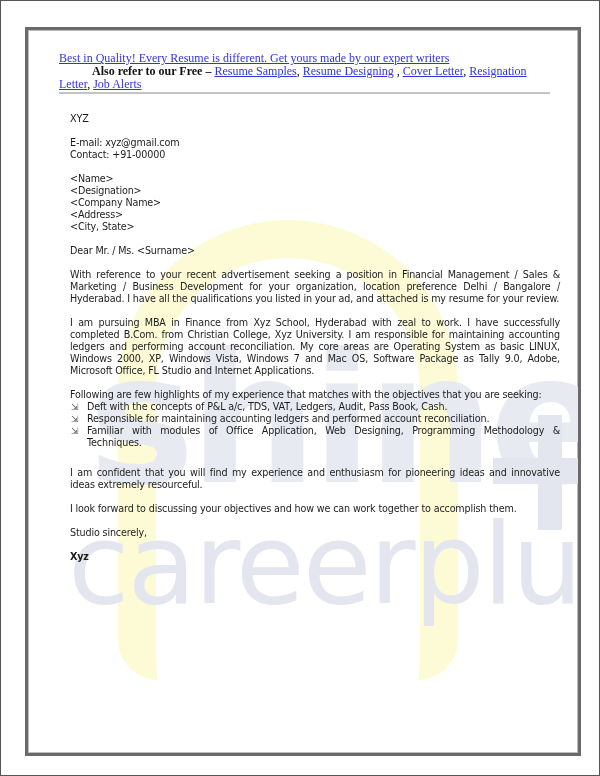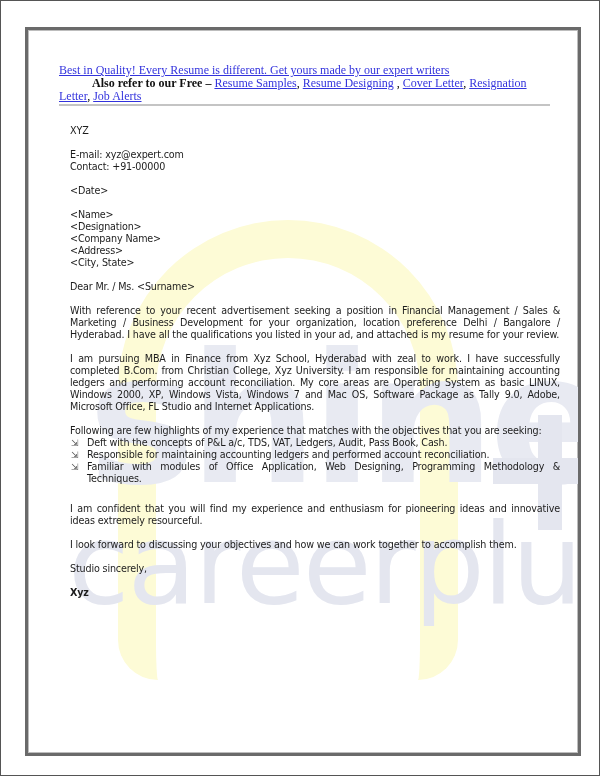--- a/index.html
+++ b/index.html
@@ -33,21 +33,21 @@
     font-weight: bold; font-size: 180px; letter-spacing: -6px;
     color: #e8eaf2; line-height: 1;
   }
   .wm-text2 {
     left: 40px; top: 478px; font-family: "DejaVu Sans", sans-serif;
     font-size: 112px; color: #e4e6ef; line-height: 1; letter-spacing: -2px;
   }
   .wm-plus-v { left: 510px; top: 385px; width: 24px; height: 115px; background: #e4e6ef; }
   .wm-plus-h { left: 465px; top: 428px; width: 110px; height: 26px; background: #e4e6ef; }
 
-  .content { position: absolute; left: 0; top: 13px; width: 100%; height: 100%; }
+  .content { position: absolute; left: 0; top: 1px; width: 100%; height: 100%; }
   .promo {
     position: absolute; left: 31px; top: 21px; width: 491px;
     font-family: "Liberation Serif", serif; font-size: 12px; line-height: 13px;
     border-bottom: 2px solid #c4c4c4; padding-bottom: 1px;
   }
   .promo a { color: #3333dd; text-decoration: underline; }
   .promo .lead { font-weight: bold; color: #111; margin-left: 33px; }
 
   .letter {
     position: absolute; left: 30px; top: 82px; width: 490px;
@@ -84,24 +84,23 @@
         <div>
           <span class="lead">Also refer  to our  Free –</span>
           <span> </span>
           <a href="#">Resume Samples</a><span>, </span><a href="#">Resume Designing</a><span> ,  </span><a href="#">Cover Letter</a><span>,  </span><a href="#">Resignation Letter</a><span>,  </span><a href="#">Job Alerts</a>
         </div>
       </div>
 
       <div class="letter">
         <p>XYZ</p>
         <p>
-          <span>E-mail: xyz@expert.com</span><br>
+          <span>E-mail: xyz@gmail.com</span><br>
           <span>Contact: +91-00000</span>
         </p>
-        <p>&lt;Date&gt;</p>
         <p>
           <span>&lt;Name&gt;</span><br>
           <span>&lt;Designation&gt;</span><br>
           <span>&lt;Company Name&gt;</span><br>
           <span>&lt;Address&gt;</span><br>
           <span>&lt;City, State&gt;</span>
         </p>
         <p>Dear Mr. / Ms. &lt;Surname&gt;</p>
         <p class="justify">With reference to your recent advertisement seeking a position in Financial Management / Sales &amp; Marketing / Business Development for your organization, location preference Delhi / Bangalore / Hyderabad. I have all the qualifications you listed in your ad, and attached is my resume for your review.</p>
         <p class="justify">I am pursuing MBA in Finance from Xyz School, Hyderabad with zeal to work. I have successfully completed B.Com. from Christian College, Xyz University. I am responsible for maintaining accounting ledgers and performing account reconciliation. My core areas are Operating System as basic LINUX, Windows 2000, XP, Windows Vista, Windows 7 and Mac OS, Software Package as Tally 9.0, Adobe, Microsoft Office, FL Studio and Internet Applications.</p>

